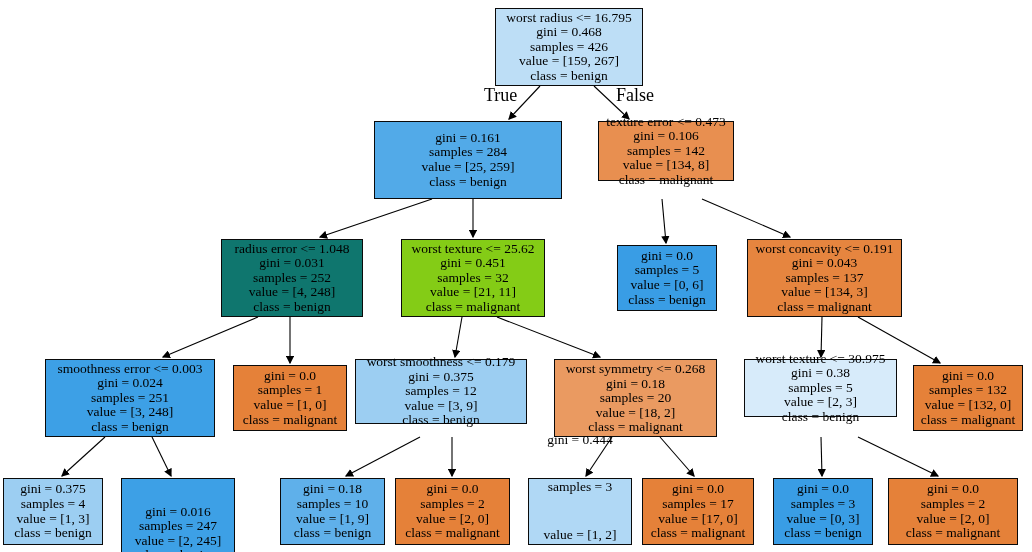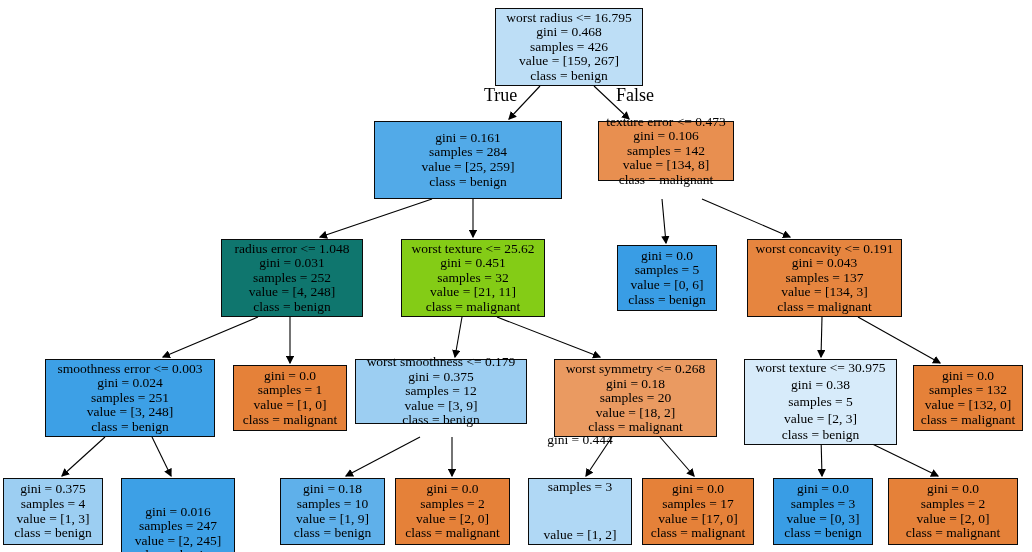--- a/index.html
+++ b/index.html
@@ -126,21 +126,21 @@
   </div>
 
   <div class="node" style="left: 554px; top: 359px; width: 163px; height: 78px; background-color: rgb(234, 154, 97); justify-content: flex-end;">
     <div class="ln">worst symmetry &lt;= 0.268</div>
     <div class="ln">gini = 0.18</div>
     <div class="ln">samples = 20</div>
     <div class="ln">value = [18, 2]</div>
     <div class="ln">class = malignant</div>
   </div>
 
-  <div class="node" style="left: 744px; top: 359px; width: 153px; height: 86px; background-color: rgb(215, 235, 250); justify-content: space-between;">
+  <div class="node" style="left: 744px; top: 359px; width: 153px; height: 58px; background-color: rgb(215, 235, 250);">
     <div class="ln">worst texture &lt;= 30.975</div>
     <div class="ln">gini = 0.38</div>
     <div class="ln">samples = 5</div>
     <div class="ln">value = [2, 3]</div>
     <div class="ln">class = benign</div>
   </div>
 
   <div class="node" style="left: 913px; top: 365px; width: 110px; height: 66px; background-color: rgb(229, 129, 57);">
     <div class="ln">gini = 0.0</div>
     <div class="ln">samples = 132</div>

